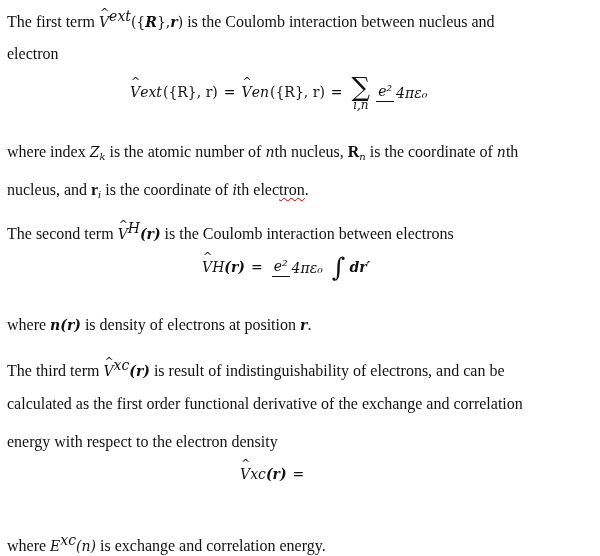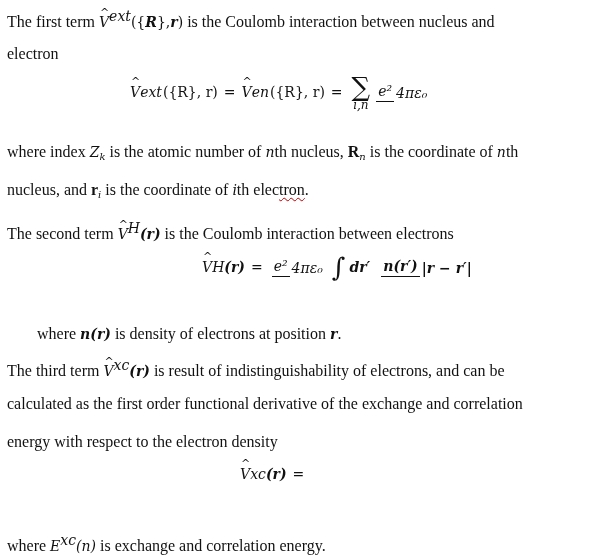--- a/index.html
+++ b/index.html
@@ -78,27 +78,23 @@
   <span class="m hat"><span>V</span></span>
     <sup class="s">H</sup>
   <span class="mb">(r)</span>
   <span class="mr" style="margin:0 6px;">=</span>
   <span class="frac">
     <span class="num m">e²</span>
     <span class="den m">4πε₀</span>
   </span>
   <span class="integral">∫</span>
   <span class="mb" style="margin-right:8px;text-align:center;">dr′</span>
-  <span class="frac">
-    <span class="num mb">n(r′)</span>
-    <span class="den mb">|r − r′|</span>
-  </span>
 </div>
 
-<div class="line" style="top:324px;margin-left:30px;">
+<div class="line" style="top:315px;">
   <span>where </span>
   <span class="mb">n(r)</span>
   <span> is density of electrons at position </span><span class="mb">r</span><span>.</span>
 </div>
 
 <div class="line" style="top:355px;">
   <span>The third term </span>
   <span class="m hat"><span>V</span></span><sup class="s">xc</sup><span class="mb">(r)</span>
   <span> is result of indistinguishability of electrons, and can be</span>
 </div>

